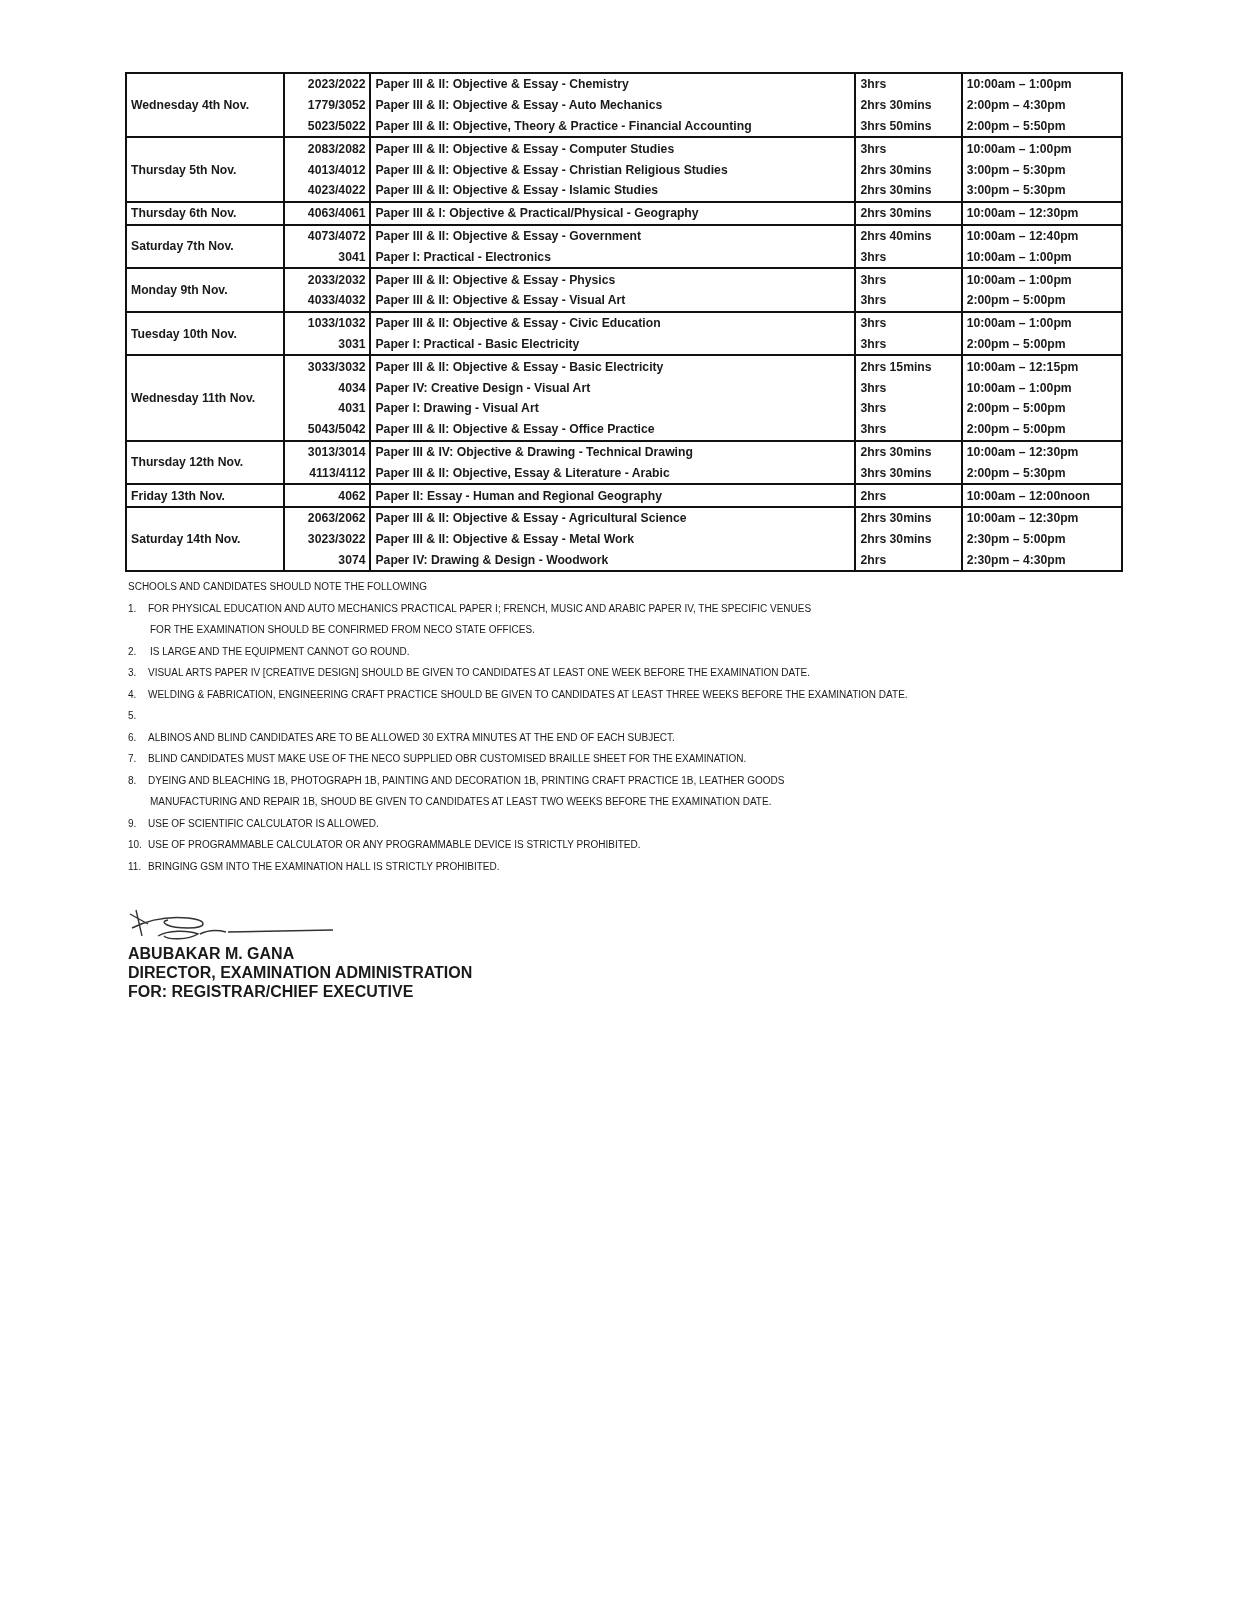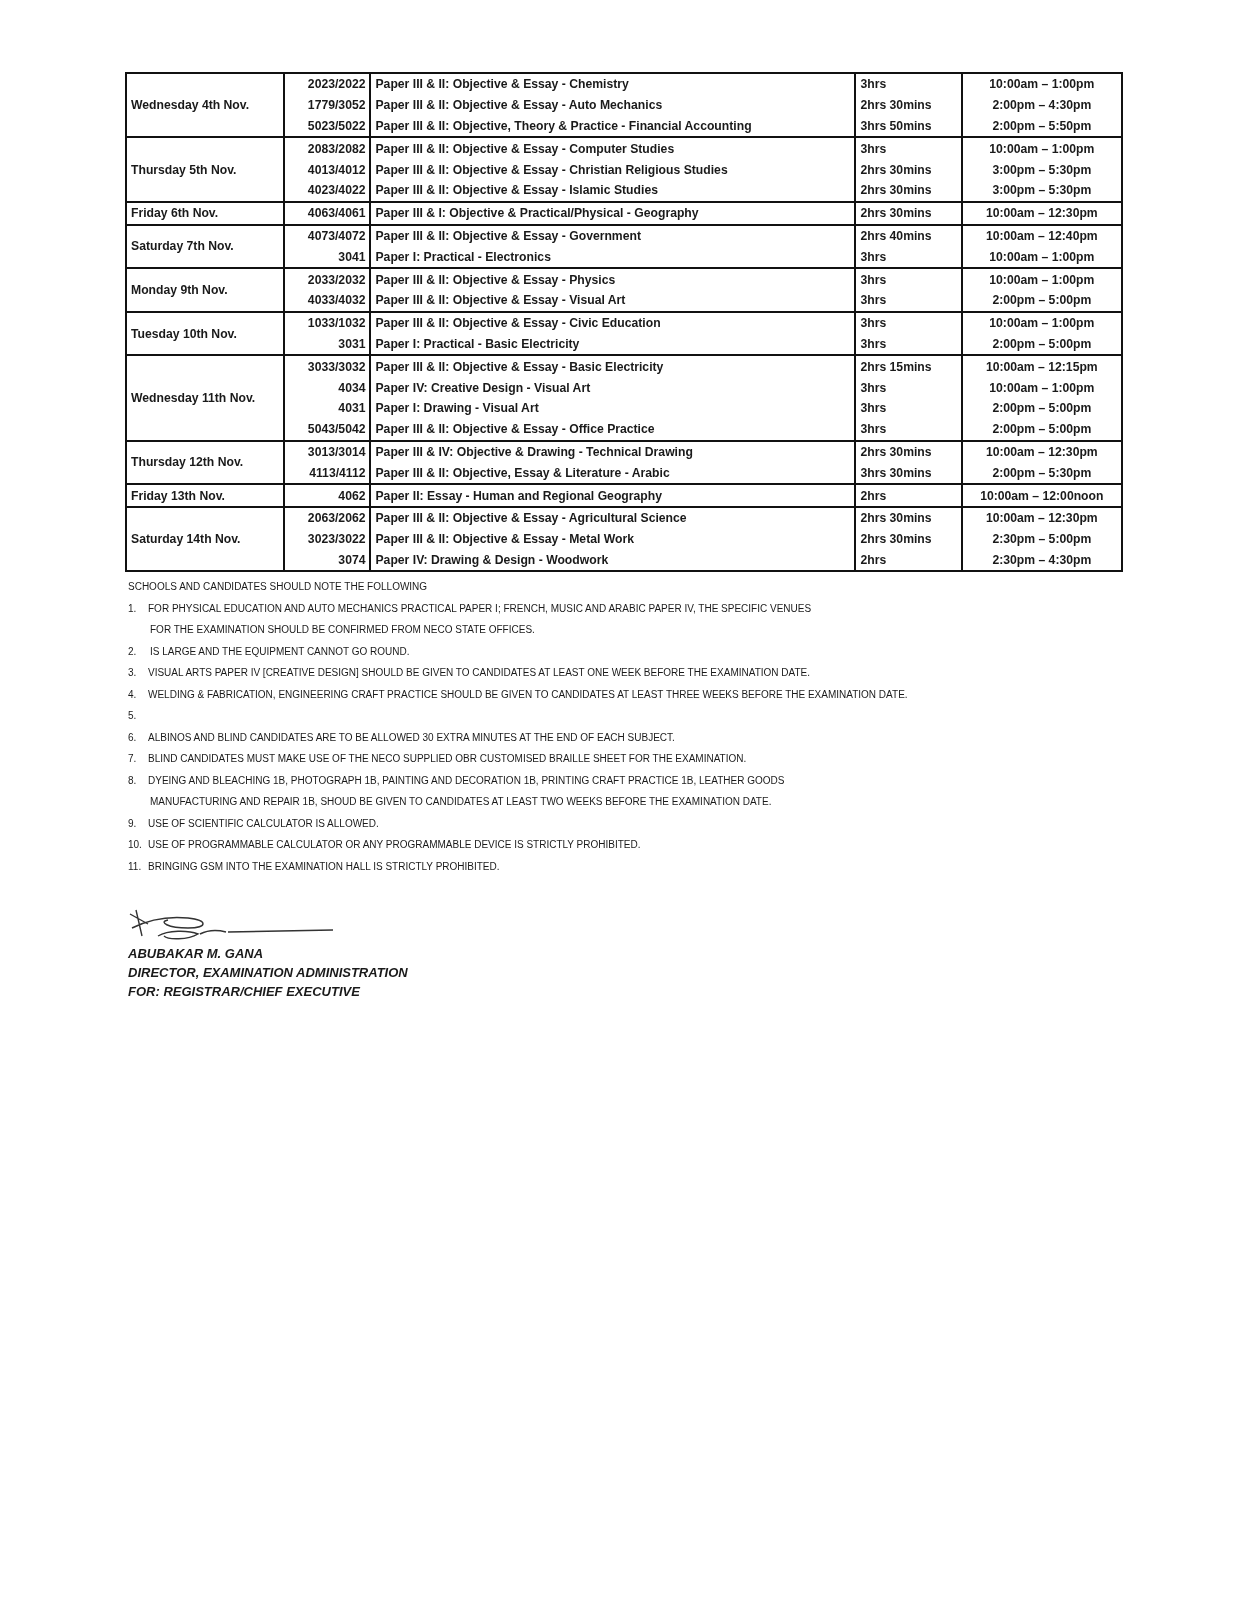--- a/index.html
+++ b/index.html
@@ -6,26 +6,26 @@
   body { width: 1237px; height: 1600px; position: relative; font-family: "Liberation Sans", "DejaVu Sans", sans-serif; color: #1a1a1a; }
   .page { position: absolute; left: 0; top: 0; width: 1237px; height: 1600px; }
   table.timetable { position: absolute; left: 125px; top: 72px; width: 998px; border-collapse: collapse; font-size: 12.2px; font-weight: bold; }
   table.timetable td { border-left: 2px solid #111; border-right: 2px solid #111; padding: 0 4px; height: 20.8px; line-height: 20px; white-space: nowrap; }
   table.timetable tr.grp-start td { border-top: 2px solid #111; }
   table.timetable tr.last td { border-bottom: 2px solid #111; }
   td.day { width: 148px; vertical-align: middle; border-bottom: 2px solid #111; }
   td.code { width: 76px; text-align: right; padding-right: 8px; }
   td.paper { width: 474px; }
   td.dur { width: 96px; }
-  td.time { width: 150px; text-align: center; }
+  td.time { width: 150px; text-align: left; }
   .notes { position: absolute; left: 128px; top: 576px; width: 1000px; font-size: 10px; font-weight: normal; line-height: 21.5px; }
   .notes .heading { margin: 0; }
   .notes .item { display: flex; }
   .notes .num { width: 20px; flex: none; }
-  .sign { position: absolute; left: 128px; top: 906px; font-size: 13px; font-weight: bold; line-height: 19px; font-style: italic; }
+  .sign { position: absolute; left: 128px; top: 906px; font-size: 16px; font-weight: bold; line-height: 19px; }
   .sign svg { display: block; margin-left: 0; }
 </style>
 </head>
 <body>
 
 <div class="page">
   <table class="timetable">
     <tbody id="tt-body">
         <tr class="grp-start">
           <td class="day" rowspan="3">Wednesday 4th Nov.</td>
@@ -59,21 +59,21 @@
           <td class="dur">2hrs 30mins</td>
           <td class="time">3:00pm – 5:30pm</td>
         </tr>
         <tr>
           <td class="code">4023/4022</td>
           <td class="paper">Paper III &amp; II: Objective &amp; Essay - Islamic Studies</td>
           <td class="dur">2hrs 30mins</td>
           <td class="time">3:00pm – 5:30pm</td>
         </tr>
         <tr class="grp-start">
-          <td class="day" rowspan="1">Friday 6th Nov.</td>
+          <td class="day" rowspan="1">Thursday 6th Nov.</td>
           <td class="code">4063/4061</td>
           <td class="paper">Paper III &amp; I: Objective &amp; Practical/Physical - Geography</td>
           <td class="dur">2hrs 30mins</td>
           <td class="time">10:00am – 12:30pm</td>
         </tr>
         <tr class="grp-start">
           <td class="day" rowspan="2">Saturday 7th Nov.</td>
           <td class="code">4073/4072</td>
           <td class="paper">Paper III &amp; II: Objective &amp; Essay - Government</td>
           <td class="dur">2hrs 40mins</td>

